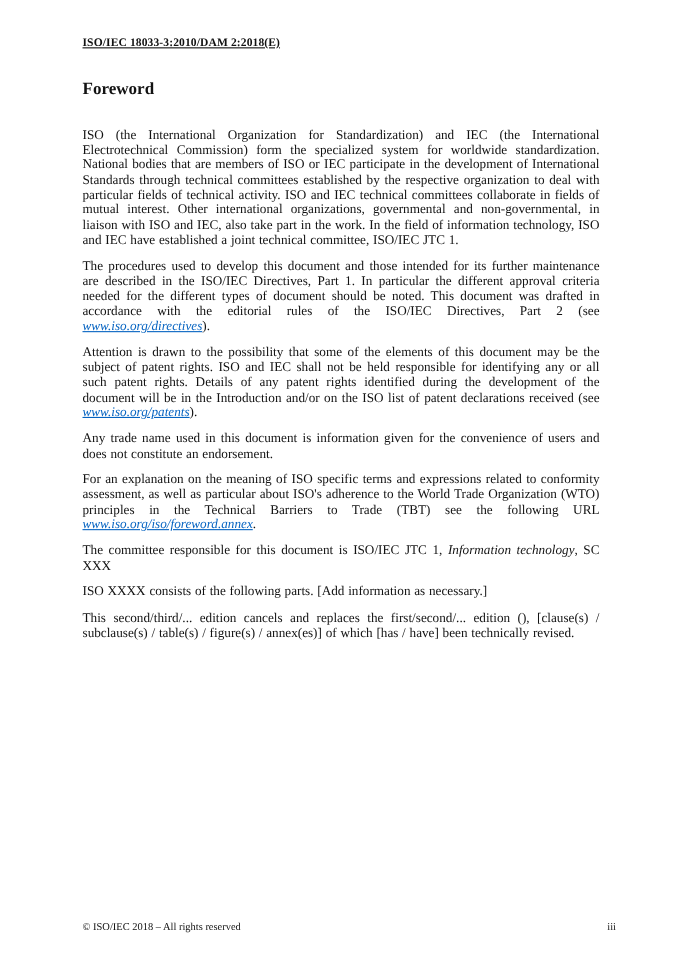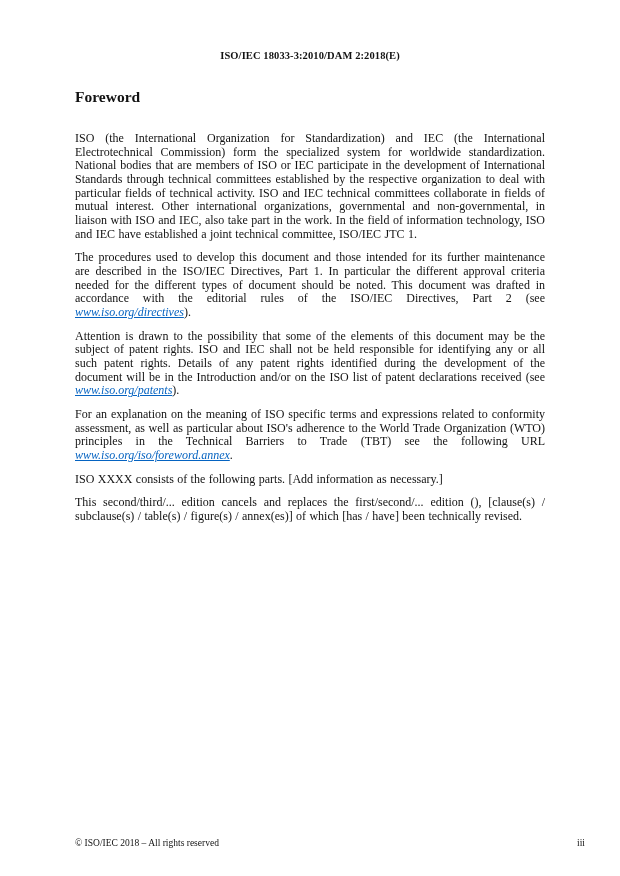--- a/index.html
+++ b/index.html
@@ -15,25 +15,26 @@
     color: #121212;
     overflow: hidden;
   }
   .page {
     position: absolute;
     inset: 0;
     padding: 30px 75px 0 75px;
     box-sizing: border-box;
   }
   .doc-header {
-    text-align: center;
+    text-align: left;
     font-weight: bold;
     font-size: 10.5px;
     letter-spacing: 0.1px;
-    margin-top: 20px;
+    margin-top: 4px;
+    text-decoration: underline;
   }
   .page-title {
     font-size: 15.5px;
     font-weight: bold;
     margin: 27px 0 26px 0;
   }
   .body-text p {
     font-size: 12px;
     line-height: 1.14;
     text-align: justify;
@@ -45,42 +46,44 @@
     text-decoration: underline;
     cursor: pointer;
     font-style: italic;
   }
   .body-text em {
     font-style: italic;
   }
   .doc-footer {
     position: absolute;
     left: 75px;
-    right: 35px;
+    right: 60px;
     bottom: 28px;
     display: flex;
     justify-content: space-between;
     align-items: baseline;
     font-size: 9.5px;
   }
 </style>
 </head>
 <body style="color: rgb(18, 18, 18);">
 
 <div class="page">
 
   <div class="doc-header">ISO/IEC 18033-3:2010/DAM 2:2018(E)</div>
 
   <div class="page-title">Foreword</div>
 
   <div class="body-text">
     <p><span>ISO (the International Organization for Standardization) and IEC (the International Electrotechnical Commission) form the specialized system for worldwide standardization. National bodies that are members of ISO or IEC participate in the development of International Standards through technical committees established by the respective organization to deal with particular fields of technical activity. ISO and IEC technical committees collaborate in fields of mutual interest. Other international organizations, governmental and non-governmental, in liaison with ISO and IEC, also take part in the work. In the field of information technology, ISO and IEC have established a joint technical committee, ISO/IEC JTC 1.</span></p>
     <p><span>The procedures used to develop this document and those intended for its further maintenance are described in the ISO/IEC Directives, Part 1. In particular the different approval criteria needed for the different types of document should be noted.  This document was drafted in accordance with the editorial rules of the ISO/IEC Directives, Part 2 (see </span><a class="link" href="#">www.iso.org/directives</a><span>).</span></p>
     <p><span>Attention is drawn to the possibility that some of the elements of this document may be the subject of patent rights. ISO and IEC shall not be held responsible for identifying any or all such patent rights.  Details of any patent rights identified during the development of the document will be in the Introduction and/or on the ISO list of patent declarations received (see </span><a class="link" href="#">www.iso.org/patents</a><span>).</span></p>
+    <p><span>Any trade name used in this document is information given for the convenience of users and does not constitute an endorsement.</span></p>
     <p><span>For an explanation on the meaning of ISO specific terms and expressions related to conformity assessment, as well as particular about ISO's adherence to the World Trade Organization (WTO) principles in the Technical Barriers to Trade (TBT) see the following URL </span><a class="link" href="#">www.iso.org/iso/foreword.annex</a><span>.</span></p>
+    <p><span>The committee responsible for this document is ISO/IEC JTC 1, </span><em>Information technology</em><span>, SC XXX</span></p>
     <p><span>ISO XXXX consists of the following parts. [Add information as necessary.]</span></p>
     <p><span>This second/third/... edition cancels and replaces the first/second/... edition (), [clause(s) / subclause(s) / table(s) / figure(s) / annex(es)] of which [has / have] been technically revised.</span></p>
   </div>
 
   <div class="doc-footer">
     <span>© ISO/IEC 2018 – All rights reserved</span>
     <span>iii</span>
   </div>
 
 </div>

